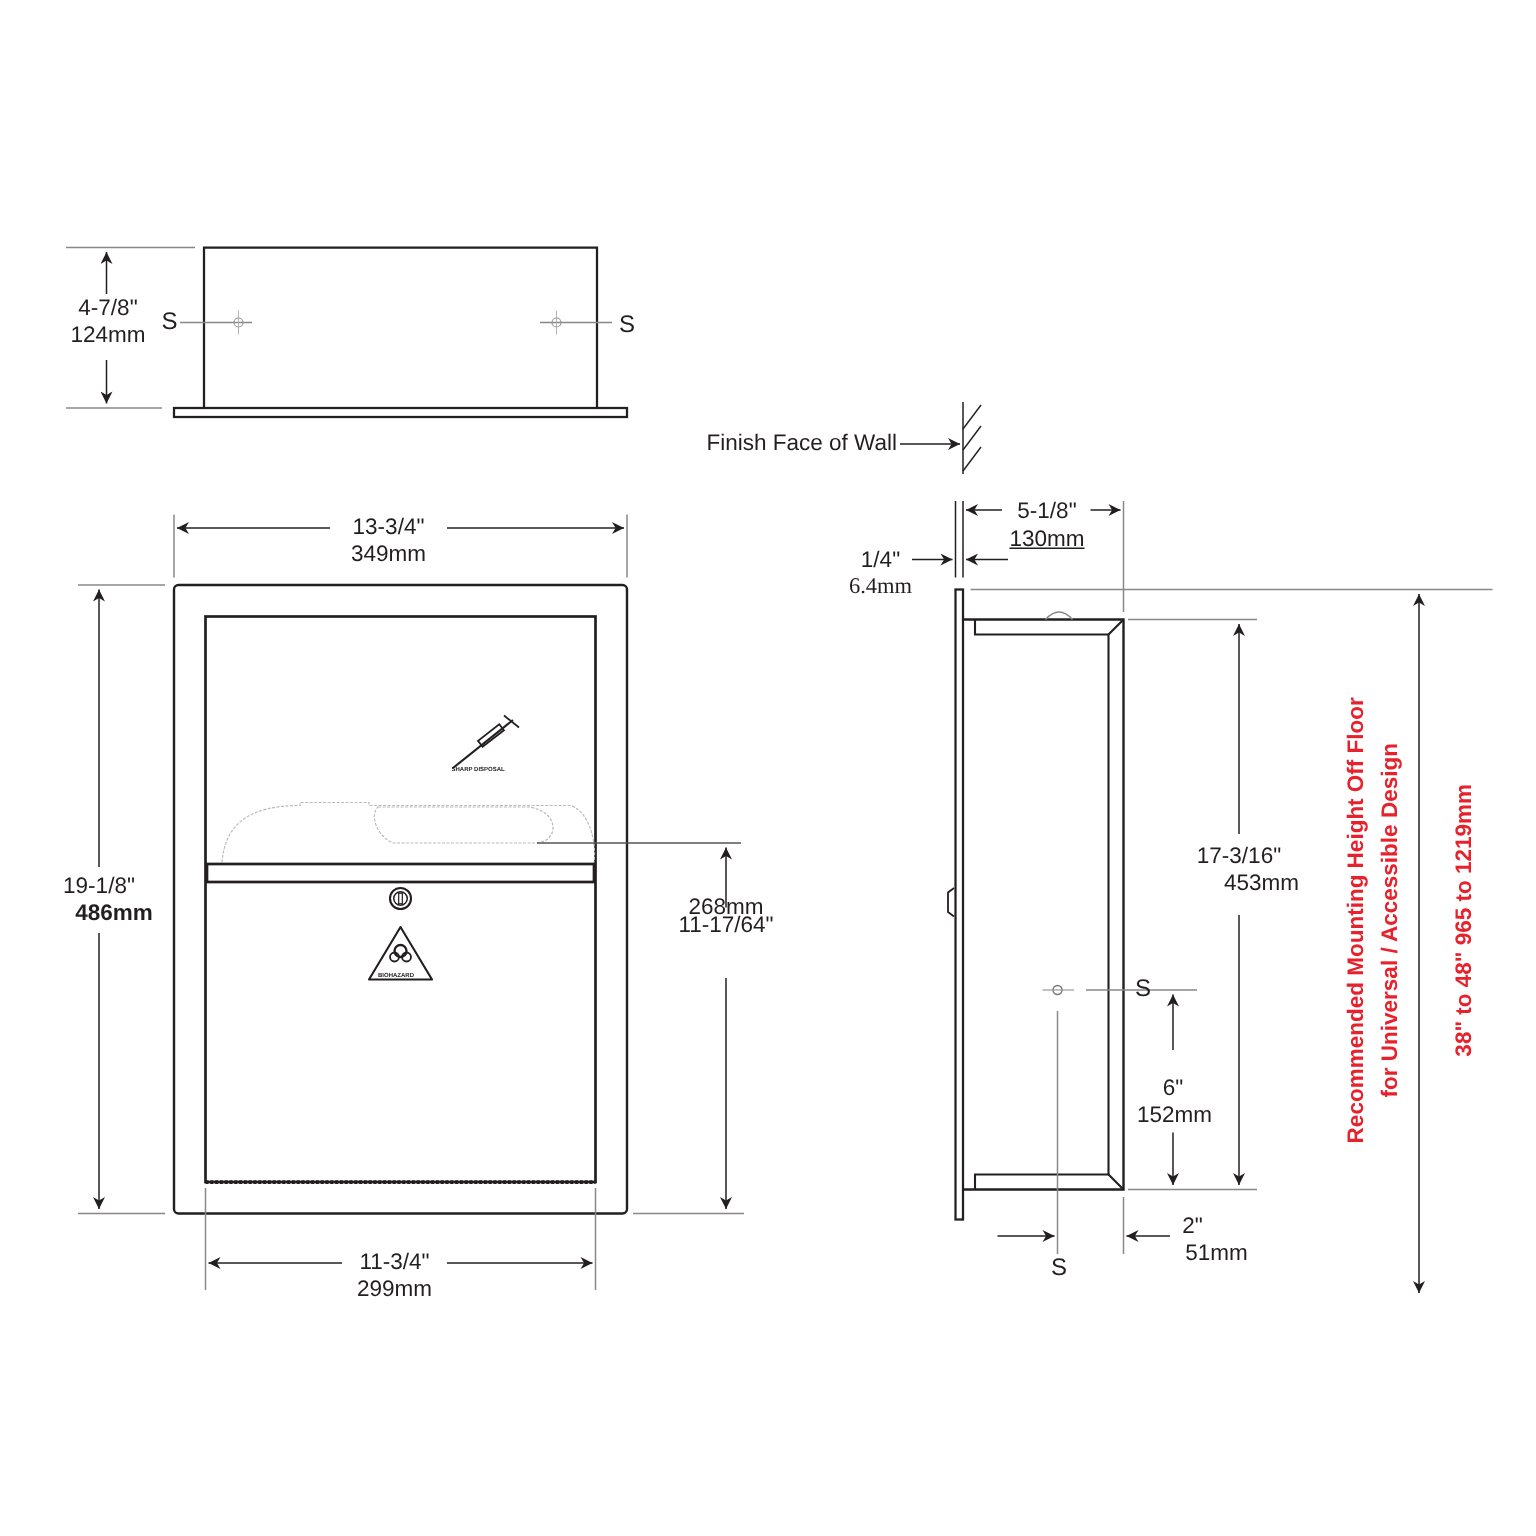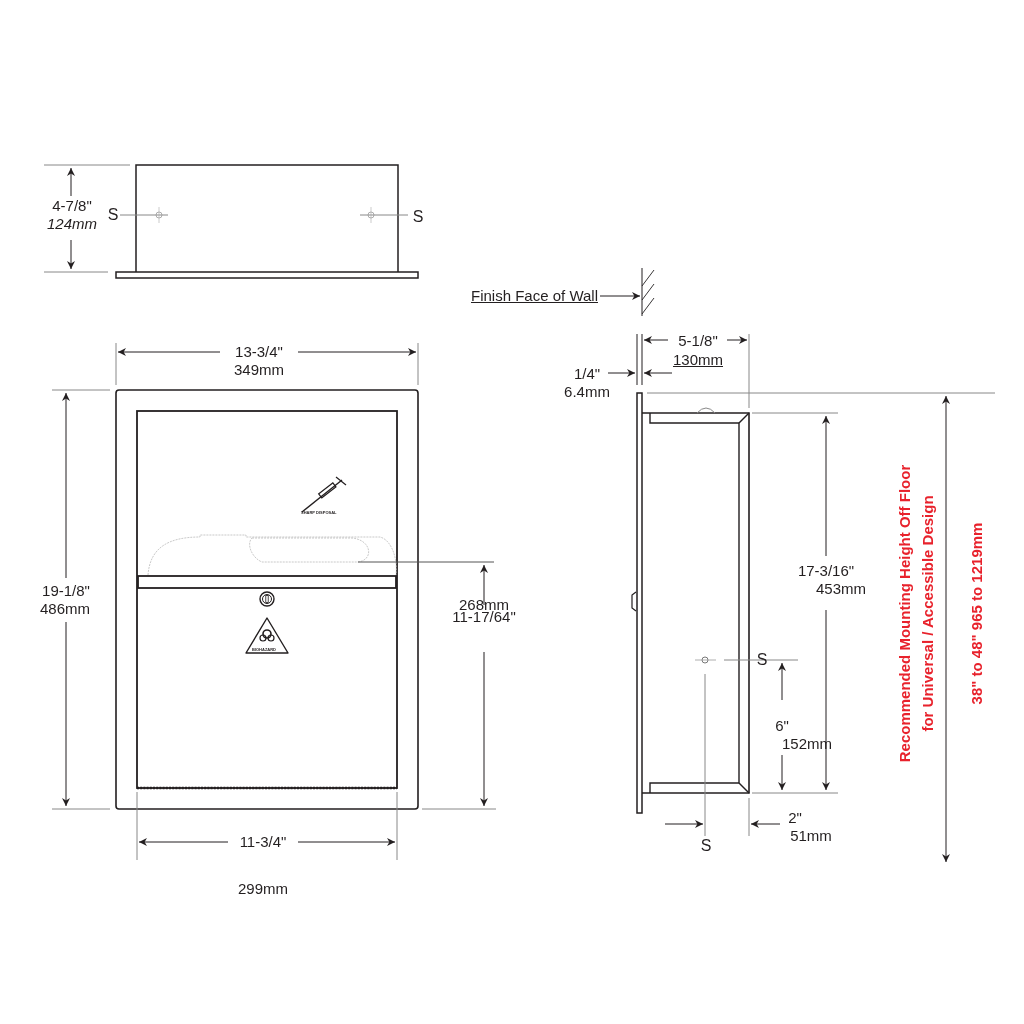--- a/index.html
+++ b/index.html
@@ -125,44 +125,44 @@
 
     <line x1="749" y1="798" x2="749" y2="836" stroke="#888" stroke-width="1"></line>
     <line x1="665" y1="824" x2="703" y2="824" stroke-width="1" marker-end="url(#ah)"></line>
     <line x1="780" y1="824" x2="751" y2="824" stroke-width="1" marker-end="url(#ah)"></line>
 
     <line x1="946" y1="396" x2="946" y2="862" stroke-width="1" marker-start="url(#ah)" marker-end="url(#ah)"></line>
   </g>
 </svg>
 
 <div class="lbl" style="left:40px;top:197px;width:64px;">4-7/8"</div>
-<div class="lbl" style="left:32px;top:215px;width:80px;font-style:italic;">124mm</div>
+<div class="lbl" style="left:32px;top:215px;width:80px;">124mm</div>
 <div class="lbl" style="left:106px;top:206px;width:14px;font-size:16px;">S</div>
 <div class="lbl" style="left:411px;top:208px;width:14px;font-size:16px;">S</div>
 
 <div class="lbl" style="left:218px;top:343px;width:82px;">13-3/4"</div>
 <div class="lbl" style="left:218px;top:361px;width:82px;">349mm</div>
 <div class="lbl" style="left:28px;top:582px;width:76px;">19-1/8"</div>
-<div class="lbl" style="left:27px;top:600px;width:76px;">486mm</div>
+<div class="lbl" style="left:38px;top:600px;width:76px;font-weight:bold;">486mm</div>
 <div class="lbl" style="left:436px;top:608px;width:96px;">11-17/64"</div>
 <div class="lbl" style="left:436px;top:596px;width:96px;">268mm</div>
 <div class="lbl" style="left:226px;top:833px;width:74px;">11-3/4"</div>
-<div class="lbl" style="left:226px;top:880px;width:74px;">299mm</div>
+<div class="lbl" style="left:226px;top:851px;width:74px;">299mm</div>
 <div class="tiny" style="left:301px;top:510px;">SHARP DISPOSAL</div>
 <div class="tiny" style="left:252px;top:647px;">BIOHAZARD</div>
 
-<div class="lbl lbl-r" style="left:430px;top:287px;width:168px;text-decoration:underline;">Finish Face of Wall</div>
+<div class="lbl lbl-r" style="left:430px;top:287px;width:168px;">Finish Face of Wall</div>
 <div class="lbl" style="left:668px;top:332px;width:60px;">5-1/8"</div>
 <div class="lbl" style="left:662px;top:351px;width:72px;text-decoration:underline;">130mm</div>
 <div class="lbl" style="left:566px;top:365px;width:42px;">1/4"</div>
-<div class="lbl" style="left:552px;top:383px;width:70px;">6.4mm</div>
+<div class="lbl" style="left:552px;top:383px;width:70px;font-family:Liberation Serif, serif;">6.4mm</div>
 <div class="lbl" style="left:786px;top:562px;width:80px;">17-3/16"</div>
 <div class="lbl" style="left:786px;top:580px;width:80px;text-align:right;">453mm</div>
 <div class="lbl" style="left:752px;top:651px;width:20px;font-size:16px;">S</div>
 <div class="lbl" style="left:766px;top:717px;width:32px;">6"</div>
-<div class="lbl" style="left:748px;top:735px;width:70px;margin-left:24px;">152mm</div>
+<div class="lbl" style="left:748px;top:735px;width:70px;">152mm</div>
 <div class="lbl" style="left:780px;top:809px;width:30px;">2"</div>
 <div class="lbl" style="left:780px;top:827px;width:62px;">51mm</div>
 <div class="lbl" style="left:696px;top:837px;width:20px;font-size:16px;">S</div>
 
 <div class="red" style="left:714px;top:605px;width:380px;">Recommended Mounting Height Off Floor</div>
 <div class="red" style="left:737px;top:605px;width:380px;">for Universal / Accessible Design</div>
 <div class="red" style="left:786px;top:605px;width:380px;">38" to 48"   965 to 1219mm</div>
 
 </body></html>

